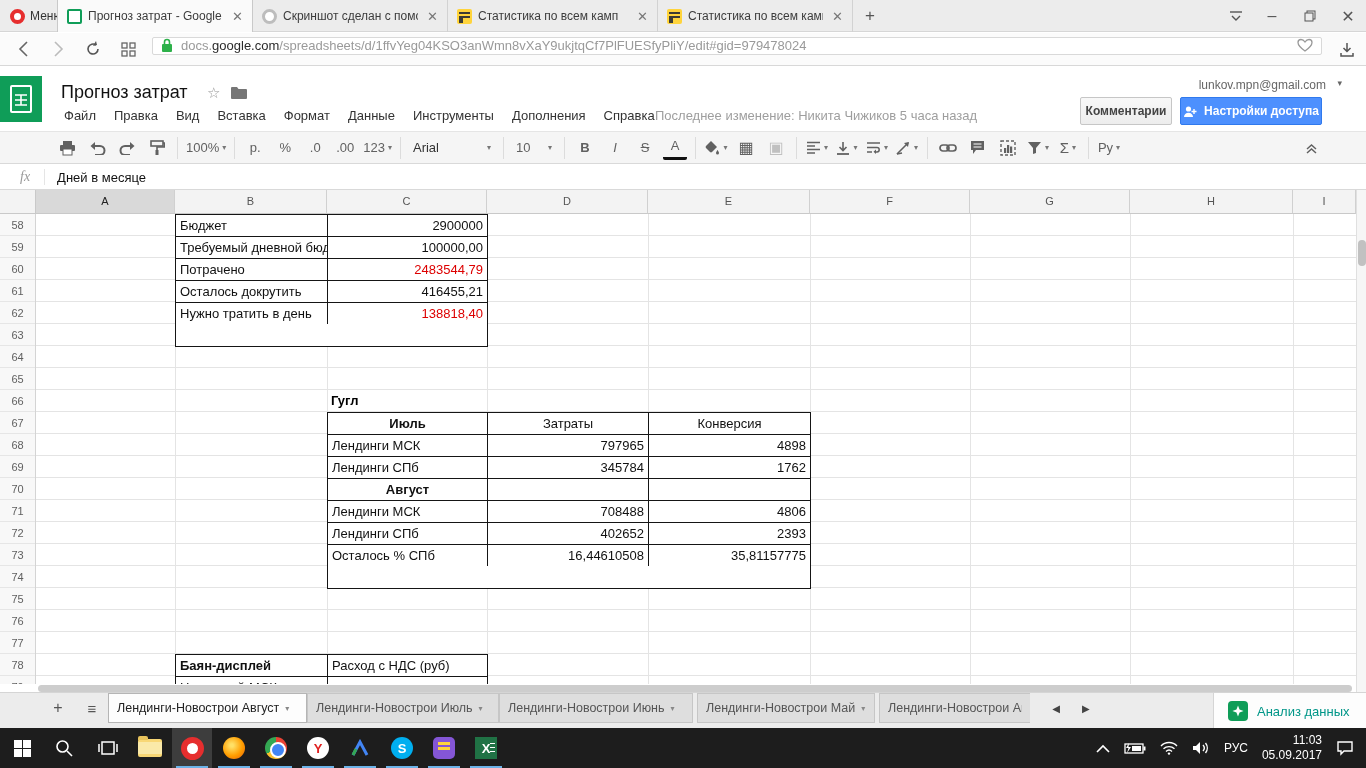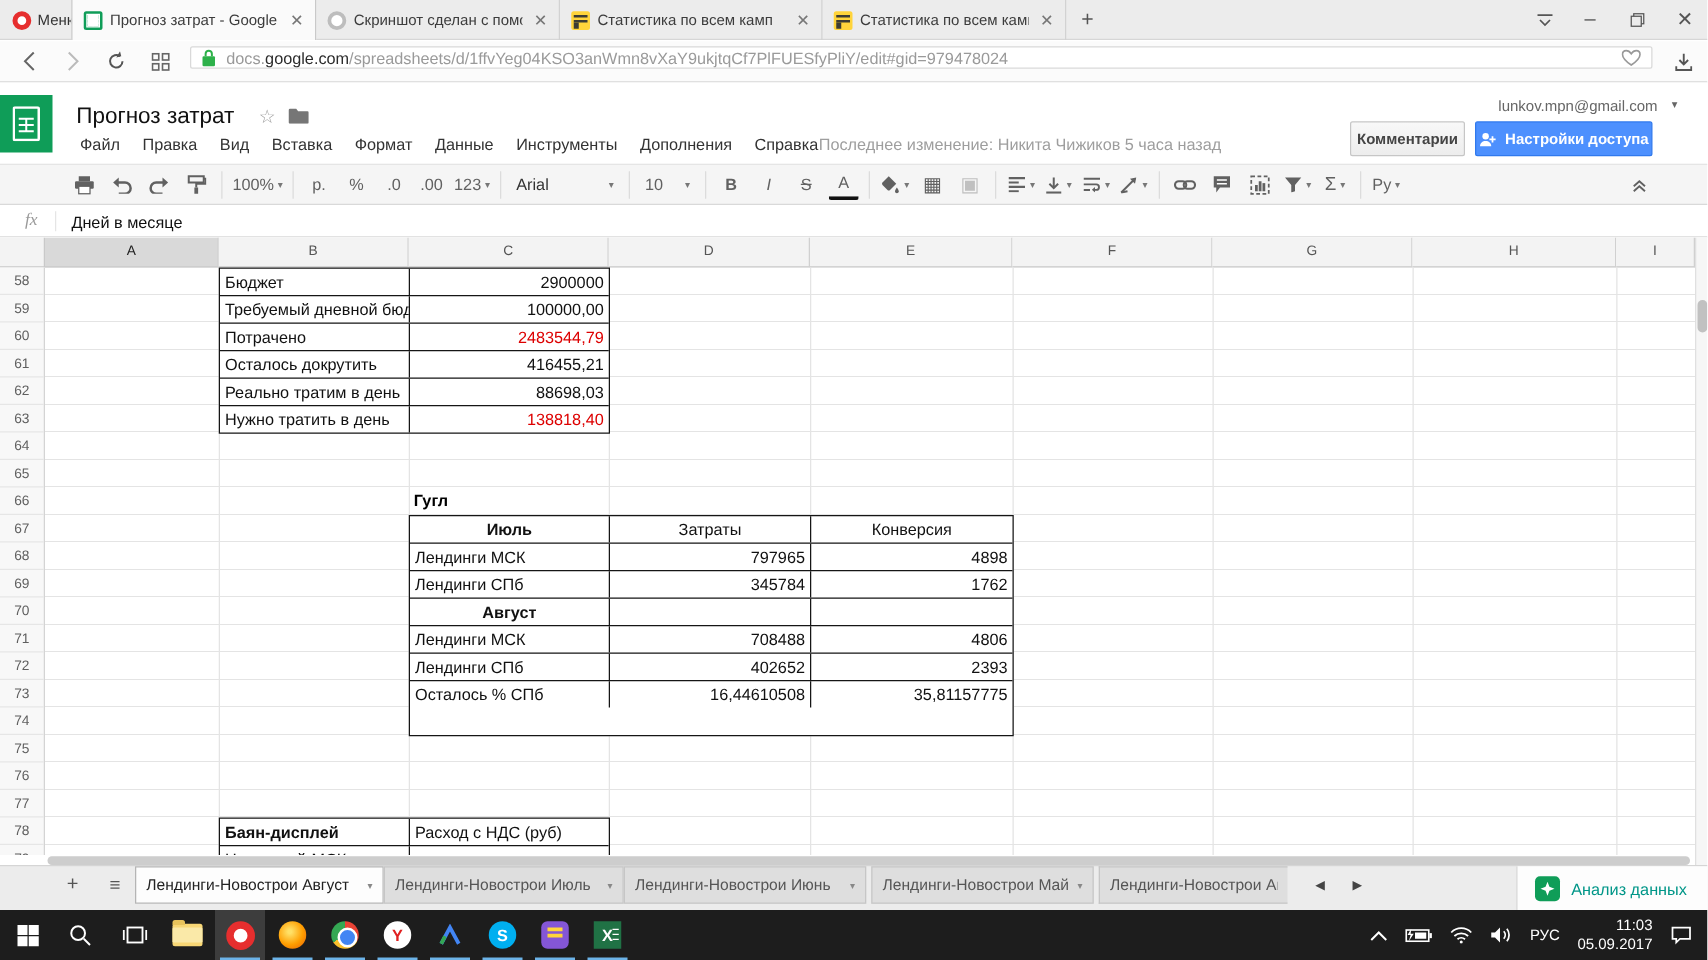--- a/index.html
+++ b/index.html
@@ -22,21 +22,21 @@
   .fav-ogray{border-radius:50%;border:3px solid #bdbdbd;background:#fff}
   .fav-direct{background:#ffd43b;border-radius:2px}
   .fav-direct:before{content:"";position:absolute;left:2px;top:3px;width:11px;height:2px;background:#3c3c34;box-shadow:0 4px 0 #3c3c34}
   .fav-direct:after{content:"";position:absolute;left:2px;top:9px;width:4px;height:5px;background:#3c3c34}
   .newtab{position:absolute;top:0;height:32px;width:28px;display:flex;align-items:center;justify-content:center;font-size:17px;color:#555;cursor:pointer}
   .wctl{position:absolute;top:0;height:32px;width:36px;display:flex;align-items:center;justify-content:center;color:#555;cursor:pointer}
 
   
   #addrbar{position:absolute;left:0;top:33px;width:1366px;height:33px;background:#fbfbfb;border-bottom:1px solid #d8d8d8}
   .nav-ico{position:absolute;top:0;height:32px;width:30px;display:flex;align-items:center;justify-content:center;cursor:pointer}
-  #urlfield{position:absolute;left:152px;top:4px;width:1170px;height:18px;background:#fff;border:1px solid #d9d9d9;border-radius:2px;display:flex;align-items:center;padding:0 8px;gap:8px}
+  #urlfield{position:absolute;left:152px;top:4px;width:1170px;height:18px;background:#fff;border:1px solid #d9d9d9;border-radius:2px;display:flex;padding:0 8px;gap:8px}
   #urltext{font-size:13px;white-space:nowrap;overflow:hidden;flex:1 1 auto}
   #urltext .pre{color:#9a9a9a}
   #urltext .dom{color:#2b2b2b}
   #urltext .path{color:#9a9a9a}
 
   
   #dochead{position:absolute;left:0;top:66px;width:1366px;height:65px;background:#fff}
   #biglogo{position:absolute;left:0;top:10px;width:42px;height:46px;background:#0f9d58;display:flex;align-items:center;justify-content:center}
   #doctitle{position:absolute;left:61px;top:16px;font-size:18px;color:#111}
   #star{position:absolute;left:207px;top:18px;font-size:15px;color:#999;cursor:pointer}
@@ -87,21 +87,21 @@
   .red{color:#dd0000;font-weight:normal}
   #lbl-google{position:absolute;left:331px;top:200px;height:22px;line-height:21px;font-size:13px;font-weight:bold;cursor:cell}
   #vscroll{position:absolute;right:0;top:0;width:10px;height:502px;background:#f6f6f6;border-left:1px solid #e0e0e0}
   #vthumb{position:absolute;left:1px;top:50px;width:8px;height:26px;background:#c1c1c1;border-radius:4px}
   #hscroll{position:absolute;left:0;top:494px;width:1356px;height:8px;background:#fff}
   #hthumb{position:absolute;left:38px;top:495px;width:1314px;height:7px;background:#cdcdcd;border-radius:4px}
 
   
   #sheetbar{position:absolute;left:0;top:692px;width:1366px;height:36px;background:#ececec;border-top:1px solid #d5d5d5}
   .sbtn{position:absolute;top:0;height:30px;width:32px;display:flex;align-items:center;justify-content:center;color:#555;cursor:pointer}
-  .stab{position:absolute;top:0;height:30px;background:#dedede;border:1px solid #c6c6c6;display:flex;align-items:center;justify-content:space-between;padding:0 8px;cursor:pointer;overflow:hidden}
+  .stab{position:absolute;top:0;height:30px;background:#dedede;border:1px solid #c6c6c6;display:flex;align-items:center;justify-content:flex-start;padding:0 8px;cursor:pointer;overflow:hidden}
   .stab .lb{font-size:12.5px;color:#555;white-space:nowrap;overflow:hidden}
   .stab .ar{font-size:8px;color:#888;margin-left:6px}
   .stab.active{background:#fdfdfd;border-color:#b5b5b5}
   .stab.active .lb{color:#222}
   #tabnav{position:absolute;left:1036px;top:0;width:70px;height:30px;display:flex;align-items:center;gap:22px;justify-content:center;color:#444;font-size:10px}
   #explore{position:absolute;left:1213px;top:0;width:153px;height:36px;background:#fdfdfd;border-left:1px solid #d5d5d5;display:flex;align-items:center;gap:9px;padding-left:14px;cursor:pointer}
   #explore .elb{font-size:13px;color:#009688}
   .estar{width:20px;height:20px;background:#0f9d58;border-radius:4px;display:flex;align-items:center;justify-content:center}
 
   
@@ -460,24 +460,20 @@
           <div class="scell" style="width:152px">Требуемый дневной бюдж</div>
           <div class="scell num" style="width:159px">100000,00</div>
         </div>
       <div class="srow">
           <div class="scell" style="width:152px">Потрачено</div>
           <div class="scell num red" style="width:159px">2483544,79</div>
         </div>
       <div class="srow">
           <div class="scell" style="width:152px">Осталось докрутить</div>
           <div class="scell num" style="width:159px">416455,21</div>
-        </div>
-      <div class="srow">
-          <div class="scell" style="width:152px">Реально тратим в день</div>
-          <div class="scell num" style="width:159px">88698,03</div>
         </div>
       <div class="srow">
           <div class="scell" style="width:152px">Нужно тратить в день</div>
           <div class="scell num red" style="width:159px">138818,40</div>
         </div>
     </div>
 
     <div id="lbl-google">Гугл</div>
 
     <div class="sstable" style="left:327px;top:222px;width:484px;height:177px">

